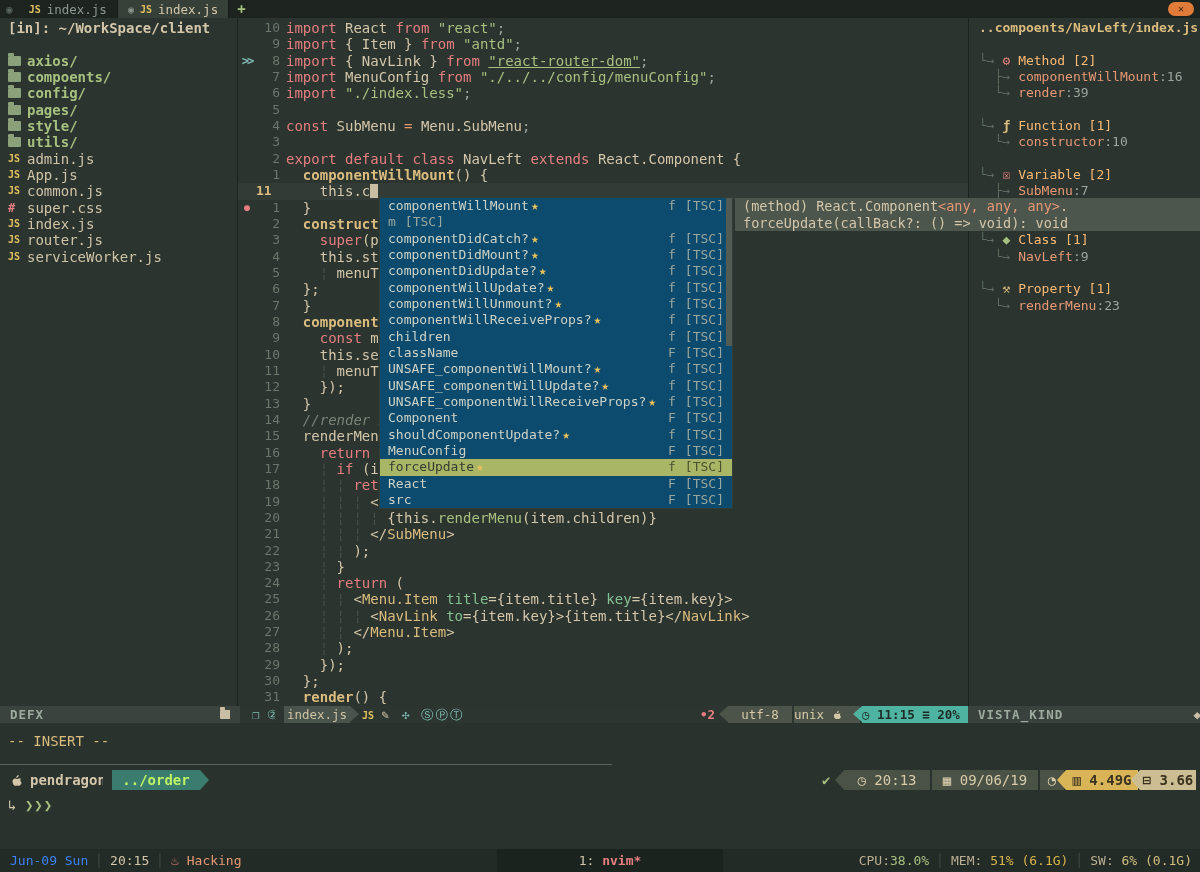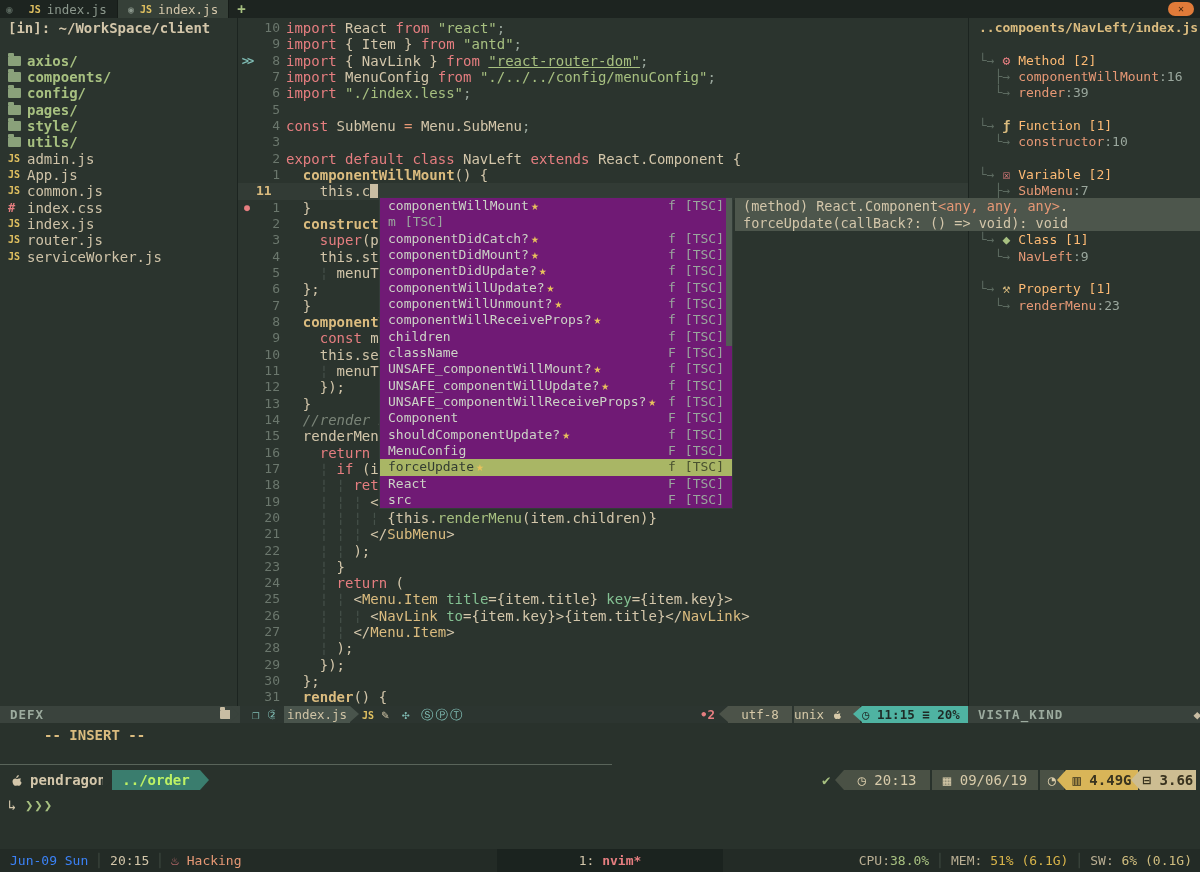--- a/index.html
+++ b/index.html
@@ -44,21 +44,21 @@
   .p-kw{color:#e67e80;} .p-fg{color:#d3c6aa;} .p-str{color:#a7c080;}
   .p-stru{color:#a7c080;text-decoration:underline;} .p-gray{color:#9aa79d;}
   .p-orange{color:#e69875;} .p-fn{color:#dbbc7f;font-weight:bold;}
   .p-cmt{color:#7a8478;font-style:italic;} .p-guide{color:#46514a;}
   .p-tag{color:#dbbc7f;} .p-attr{color:#83c092;} .p-green{color:#a7c080;}
   .p-arrow{color:#5c6a60;} .p-item{color:#e69875;} .p-dim{color:#9aa79d;}
   .p-grp{color:#fdba74;font-weight:normal;text-align:right;}
   .p-icon-method{color:#e67e80;} .p-icon-fn{color:#dbbc7f;font-weight:bold;}
   .p-icon-var{color:#e67e80;} .p-icon-class{color:#a7c080;} .p-icon-prop{color:#dbbc7f;}
   
-  .pm{position:absolute;left:380px;top:198px;width:352px;background:#701a75;z-index:30;font-size:13px;box-shadow:0 0 0 1px #333d38;}
+  .pm{position:absolute;left:380px;top:198px;width:352px;background:#0c4a6e;z-index:30;font-size:13px;box-shadow:0 0 0 1px #333d38;}
   .pm-row{height:16.33px;line-height:16.33px;display:flex;align-items:center;padding:0 8px;color:#ccd3c6;white-space:pre;}
   .pm-row.sel{background:#a9b665;color:#333d31;}
   .pm-label{flex:1;overflow:hidden;}
   .pm-star{color:#e8c25c;margin-left:2px;}
   .pm-kind{width:16px;color:#9aa79d;}
   .pm-row.sel .pm-kind,.pm-row.sel .pm-src{color:#4a5230;}
   .pm-src{width:40px;text-align:right;color:#9aa79d;}
   .pm-scroll{position:absolute;right:0;top:0;width:6px;height:148px;background:#525c54;}
   
   .doc{position:absolute;left:735px;top:198px;width:465px;height:33px;background:#4d564c;z-index:31;padding-left:8px;overflow:hidden;}
@@ -75,21 +75,21 @@
   .sl-fileicons{position:absolute;left:362px;color:#cfc3a5;}
   .sl-tools{position:absolute;left:402px;color:#7fbbb3;letter-spacing:2px;}
   .sl-diag{position:absolute;left:700px;color:#e67e80;font-weight:bold;}
   .sl-enc{position:absolute;left:728px;width:64px;height:17px;background:#4c5349;color:#d6c9a8;text-align:center;}
   .sl-ff{position:absolute;left:794px;width:66px;height:17px;background:#4c5349;color:#d6c9a8;}
   .sl-time{position:absolute;left:862px;width:106px;height:17px;background:#4fb3a2;color:#1f2a26;font-weight:bold;text-align:left;}
   .sl-vista{position:absolute;left:968px;width:232px;height:17px;background:#39423c;color:#9cab9e;font-weight:bold;padding-left:10px;letter-spacing:1px;}
   .sl-tag{position:absolute;right:8px;color:#c9bda3;font-weight:normal;}
   
   .lower{position:absolute;top:723px;left:0;width:1200px;height:126px;background:#29322c;}
-  .cmdline{position:absolute;top:4px;left:8px;color:#dbbc7f;font-weight:bold;margin-left:36px;}
+  .cmdline{position:absolute;top:10px;left:8px;color:#dbbc7f;font-weight:normal;}
   .pane-border{position:absolute;top:41px;left:0;width:612px;height:1px;background:#59645a;}
   .prompt-row{position:absolute;top:47px;left:0;width:1200px;height:20px;line-height:20px;padding-left:19px;}
   .pr-user{position:absolute;left:30px;color:#d3c6aa;font-weight:bold;}
   .pr-apple{position:absolute;left:10px;top:3px;}
   .pr-path{position:absolute;left:112px;width:88px;height:20px;background:#3a7d6e;color:#bef264;font-weight:bold;text-align:center;}
   .ptri{position:absolute;top:0;width:0;height:0;border-top:10px solid transparent;border-bottom:10px solid transparent;}
   .pr-check{position:absolute;left:822px;color:#a7c080;}
   .pseg{position:absolute;height:20px;text-align:center;white-space:pre;}
   .prompt2{position:absolute;top:73px;left:8px;line-height:18px;}
   .p2-arrow{color:#d3c6aa;} .p2-chevrons{color:#a7c080;letter-spacing:1px;}
@@ -129,21 +129,21 @@
         <div class="tree-row"></div>
         <div class="tree-row"><span class="icon-folder"></span><span class="t-folder">axios/</span></div>
         <div class="tree-row"><span class="icon-folder"></span><span class="t-folder">compoents/</span></div>
         <div class="tree-row"><span class="icon-folder"></span><span class="t-folder">config/</span></div>
         <div class="tree-row"><span class="icon-folder"></span><span class="t-folder">pages/</span></div>
         <div class="tree-row"><span class="icon-folder"></span><span class="t-folder">style/</span></div>
         <div class="tree-row"><span class="icon-folder"></span><span class="t-folder">utils/</span></div>
         <div class="tree-row"><span class="icon-js">JS</span><span class="t-file">admin.js</span></div>
         <div class="tree-row"><span class="icon-js">JS</span><span class="t-file">App.js</span></div>
         <div class="tree-row"><span class="icon-js">JS</span><span class="t-file">common.js</span></div>
-        <div class="tree-row"><span class="icon-css">#</span><span class="t-file">index.css</span></div>
+        <div class="tree-row"><span class="icon-css">#</span><span class="t-file">super.css</span></div>
         <div class="tree-row"><span class="icon-js">JS</span><span class="t-file">index.js</span></div>
         <div class="tree-row"><span class="icon-js">JS</span><span class="t-file">router.js</span></div>
         <div class="tree-row"><span class="icon-js">JS</span><span class="t-file">serviceWorker.js</span></div>
       </div>
     <div class="editor">
         <div class="ed-row"><span class="sign"> </span><span class="lnum">10</span><span class="code"><span class="p-kw">import </span><span class="p-fg">React </span><span class="p-kw">from </span><span class="p-str">"react"</span><span class="p-gray">;</span></span></div>
         <div class="ed-row"><span class="sign"> </span><span class="lnum">9</span><span class="code"><span class="p-kw">import </span><span class="p-fg">{ Item } </span><span class="p-kw">from </span><span class="p-str">"antd"</span><span class="p-gray">;</span></span></div>
         <div class="ed-row"><span class="sign sign-arrows">&gt;&gt;</span><span class="lnum">8</span><span class="code"><span class="p-kw">import </span><span class="p-fg">{ NavLink } </span><span class="p-kw">from </span><span class="p-stru">"react-router-dom"</span><span class="p-gray">;</span></span></div>
         <div class="ed-row"><span class="sign"> </span><span class="lnum">7</span><span class="code"><span class="p-kw">import </span><span class="p-fg">MenuConfig </span><span class="p-kw">from </span><span class="p-str">"./../../config/menuConfig"</span><span class="p-gray">;</span></span></div>
         <div class="ed-row"><span class="sign"> </span><span class="lnum">6</span><span class="code"><span class="p-kw">import </span><span class="p-str">"./index.less"</span><span class="p-gray">;</span></span></div>

